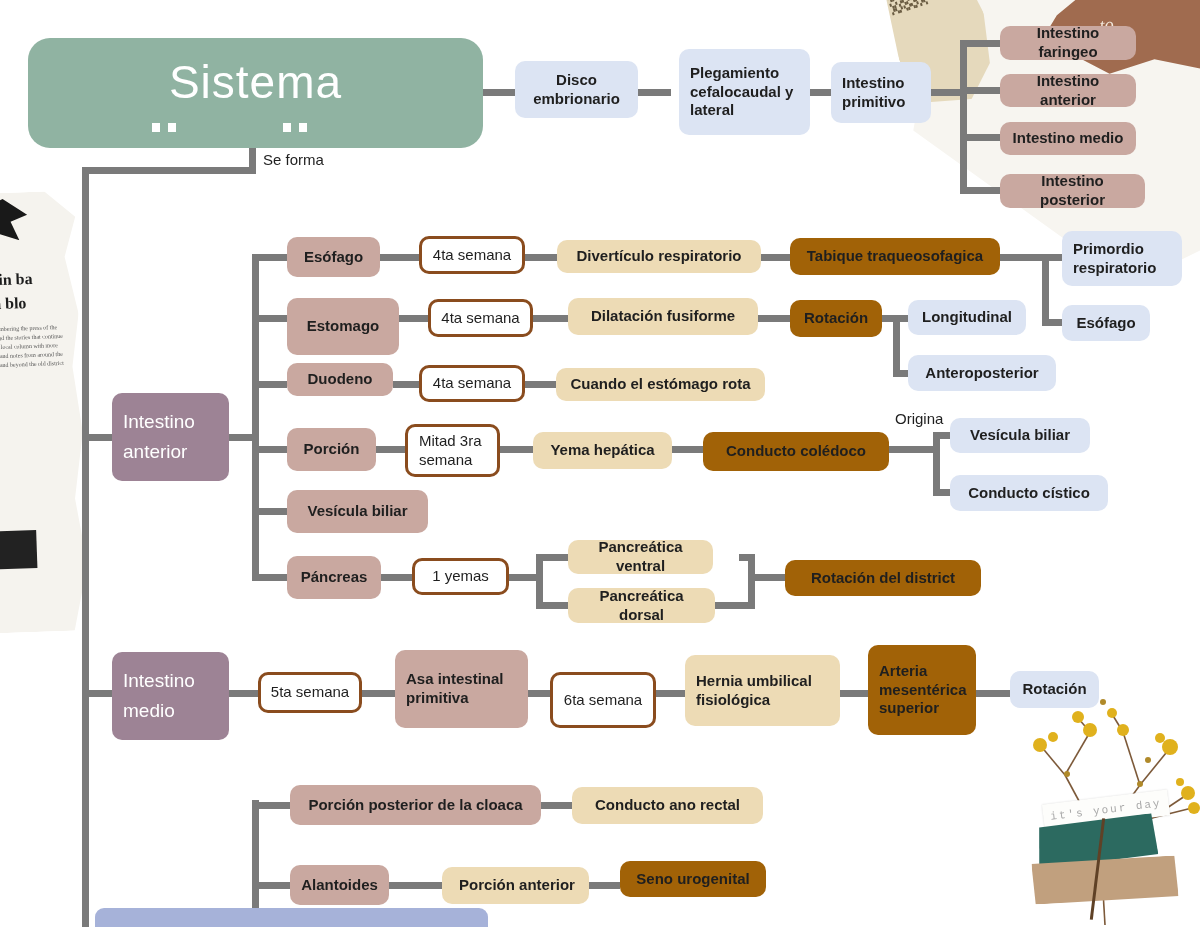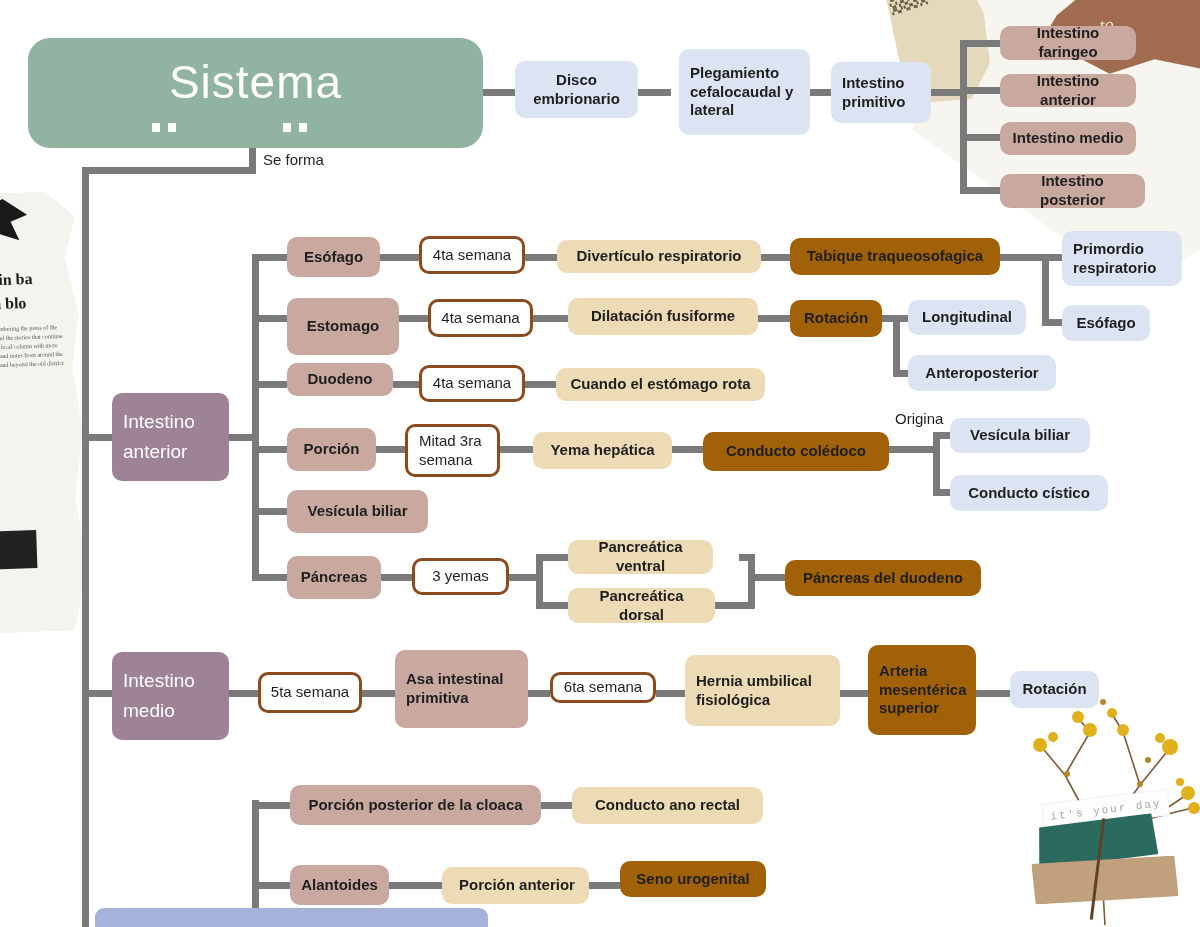--- a/index.html
+++ b/index.html
@@ -141,28 +141,28 @@
   <div class="node pink" style="left:287px;top:428px;width:89px;height:43px;">Porción</div>
   <div class="node whitebox left" style="left:405px;top:424px;width:95px;height:53px;">Mitad 3ra semana</div>
   <div class="node tan" style="left:533px;top:432px;width:139px;height:37px;">Yema hepática</div>
   <div class="node green" style="left:703px;top:432px;width:186px;height:39px;">Conducto colédoco</div>
   <div class="node blue" style="left:950px;top:418px;width:140px;height:35px;">Vesícula biliar</div>
   <div class="node blue" style="left:950px;top:475px;width:158px;height:36px;">Conducto cístico</div>
 
   <div class="node pink" style="left:287px;top:490px;width:141px;height:43px;">Vesícula biliar</div>
 
   <div class="node pink" style="left:287px;top:556px;width:94px;height:43px;text-align:right;">Páncreas</div>
-  <div class="node whitebox" style="left:412px;top:558px;width:97px;height:37px;">3 yemas</div>
+  <div class="node whitebox" style="left:412px;top:558px;width:97px;height:37px;">1 yemas</div>
   <div class="node tan" style="left:568px;top:540px;width:145px;height:34px;">Pancreática ventral</div>
   <div class="node tan" style="left:568px;top:588px;width:147px;height:35px;">Pancreática dorsal</div>
-  <div class="node green" style="left:785px;top:560px;width:196px;height:36px;">Páncreas del duodeno</div>
+  <div class="node green" style="left:785px;top:560px;width:196px;height:36px;">Rotación del district</div>
 
   <div class="node whitebox" style="left:258px;top:672px;width:104px;height:41px;">5ta semana</div>
   <div class="node pink left" style="left:395px;top:650px;width:133px;height:78px;">Asa intestinal primitiva</div>
-  <div class="node whitebox" style="left:550px;top:672px;width:106px;height:31px;">6ta semana</div>
+  <div class="node whitebox" style="left:550px;top:672px;width:106px;height:56px;">6ta semana</div>
   <div class="node tan left" style="left:685px;top:655px;width:155px;height:71px;">Hernia umbilical fisiológica</div>
   <div class="node green left" style="left:868px;top:645px;width:108px;height:90px;">Arteria mesentérica superior</div>
   <div class="node blue" style="left:1010px;top:671px;width:89px;height:37px;">Rotación</div>
 
   <div class="node pink" style="left:290px;top:785px;width:251px;height:40px;">Porción posterior de la cloaca</div>
   <div class="node tan" style="left:572px;top:787px;width:191px;height:37px;">Conducto ano rectal</div>
   <div class="node pink" style="left:290px;top:865px;width:99px;height:40px;">Alantoides</div>
   <div class="node tan" style="left:442px;top:867px;width:147px;height:37px;padding-left:10px;">Porción anterior</div>
   <div class="node green" style="left:620px;top:861px;width:146px;height:36px;">Seno urogenital</div>
 

